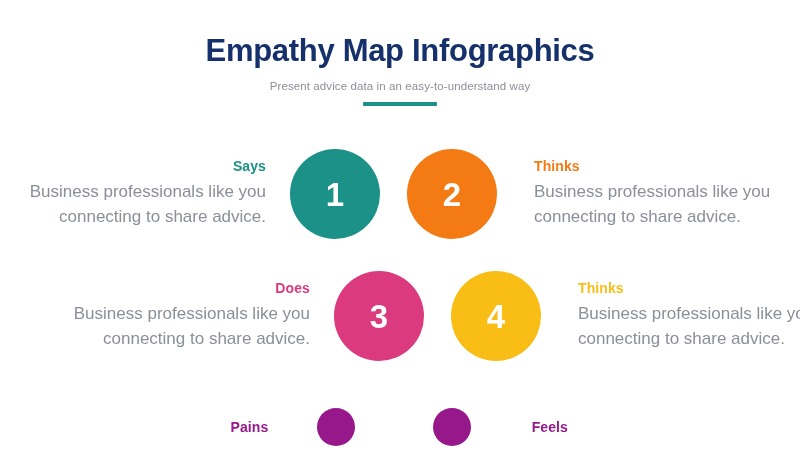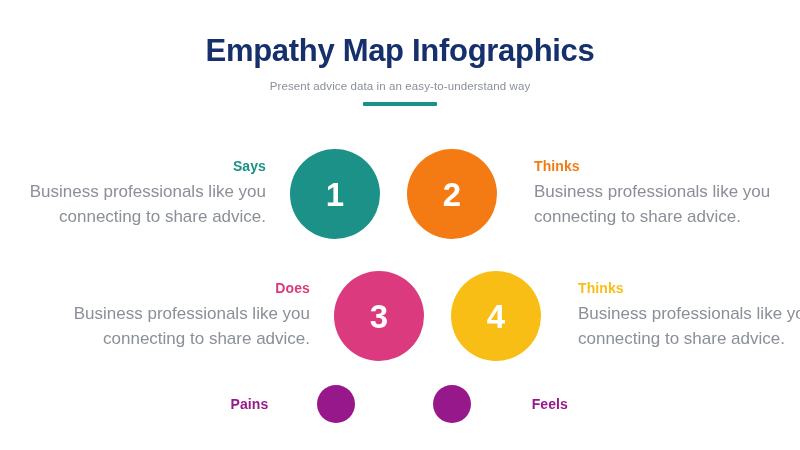--- a/index.html
+++ b/index.html
@@ -56,21 +56,21 @@
     position: absolute;
     left: 0;
     width: 800px;
     height: 92px;
     display: flex;
     align-items: center;
     justify-content: center;
   }
   .row-1 { top: 148px; }
   .row-2 { top: 270px; margin-left: 44px; }
-  .row-3 { top: 383px; height: 42px; }
+  .row-3 { top: 406px; height: 42px; }
 
   .side {
     width: 276px;
   }
   .side-left {
     text-align: right;
     padding-right: 24px;
   }
   .side-right {
     text-align: left;

